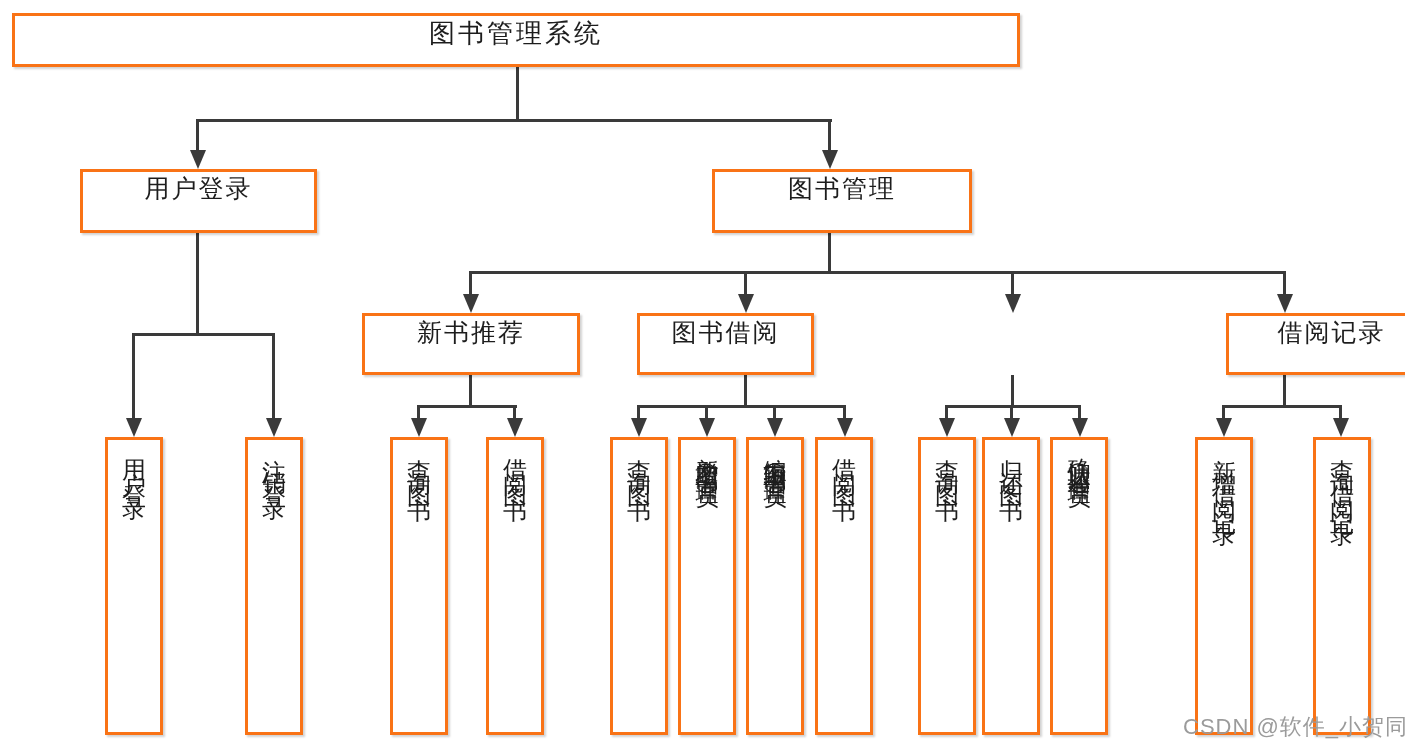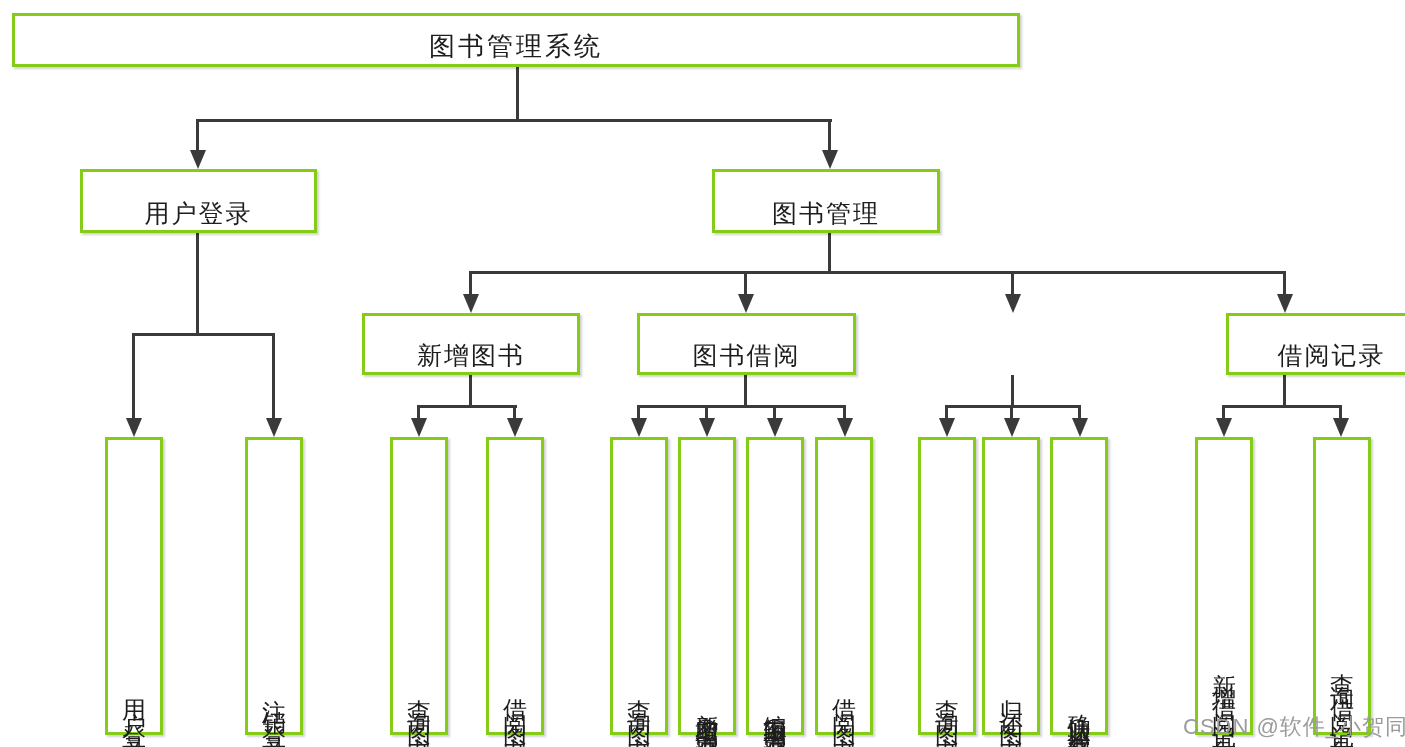--- a/index.html
+++ b/index.html
@@ -2,24 +2,24 @@
 <html><head>
 <meta charset="utf-8">
 <style>
   html,body{margin:0;padding:0;background:#ffffff;}
   body{width:1405px;height:747px;overflow:hidden;font-family:"Liberation Sans",sans-serif;}
   #canvas{position:relative;width:1405px;height:747px;background:#ffffff;}
 
   .box{
     position:absolute;
     background:#ffffff;
-    border:3px solid #84cc16;
+    border:3px solid #f97316;
     box-sizing:border-box;
     display:flex;
-    align-items:flex-end;
+    align-items:flex-start;
     justify-content:center;
     color:#1d1d1d;
     box-shadow:2px 2px 2px rgba(0,0,0,0.18);
     z-index:2;
   }
   .hlabel{font-size:25px;letter-spacing:2px;white-space:nowrap;}
   .root-label{font-size:26px;letter-spacing:3px;}
 
   .leaf{top:437px;height:298px;width:58px;}
   .vtext{
@@ -63,21 +63,21 @@
   <div class="vline" style="left:516px;top:67px;height:55px;"></div>
   <div class="hline" style="left:197px;top:119px;width:635px;"></div>
   <div class="vline" style="left:196px;top:119px;height:33px;"></div>
   <div class="arrowhead" style="left:190px;top:150px;"></div>
   <div class="vline" style="left:828px;top:119px;height:33px;"></div>
   <div class="arrowhead" style="left:822px;top:150px;"></div>
 
   <div class="box" style="left:80px;top:169px;width:237px;height:64px;">
     <span class="hlabel">用户登录</span>
   </div>
-  <div class="box" style="left:712px;top:169px;width:228px;height:64px;">
+  <div class="box" style="left:712px;top:169px;width:260px;height:64px;">
     <span class="hlabel">图书管理</span>
   </div>
 
   <div class="vline" style="left:196px;top:233px;height:102px;"></div>
   <div class="hline" style="left:132px;top:333px;width:143px;"></div>
   <div class="vline" style="left:132px;top:333px;height:87px;"></div>
   <div class="arrowhead" style="left:126px;top:418px;"></div>
   <div class="vline" style="left:272px;top:333px;height:87px;"></div>
   <div class="arrowhead" style="left:266px;top:418px;"></div>
 
@@ -86,23 +86,23 @@
   <div class="vline" style="left:469px;top:271px;height:25px;"></div>
   <div class="arrowhead" style="left:463px;top:294px;"></div>
   <div class="vline" style="left:744px;top:271px;height:25px;"></div>
   <div class="arrowhead" style="left:738px;top:294px;"></div>
   <div class="vline" style="left:1011px;top:271px;height:25px;"></div>
   <div class="arrowhead" style="left:1005px;top:294px;"></div>
   <div class="vline" style="left:1283px;top:271px;height:25px;"></div>
   <div class="arrowhead" style="left:1277px;top:294px;"></div>
 
   <div class="box" style="left:362px;top:313px;width:218px;height:62px;">
-    <span class="hlabel">新增图书</span>
+    <span class="hlabel">新书推荐</span>
   </div>
-  <div class="box" style="left:637px;top:313px;width:219px;height:62px;">
+  <div class="box" style="left:637px;top:313px;width:177px;height:62px;">
     <span class="hlabel">图书借阅</span>
   </div>
   <div class="box" style="left:1180px;top:313px;width:211px;height:62px;margin-left:46px;">
     <span class="hlabel">借阅记录</span>
   </div>
 
   <div class="vline" style="left:469px;top:375px;height:33px;"></div>
   <div class="vline" style="left:744px;top:375px;height:33px;"></div>
   <div class="vline" style="left:1011px;top:375px;height:33px;"></div>
   <div class="vline" style="left:1283px;top:375px;height:33px;"></div>

